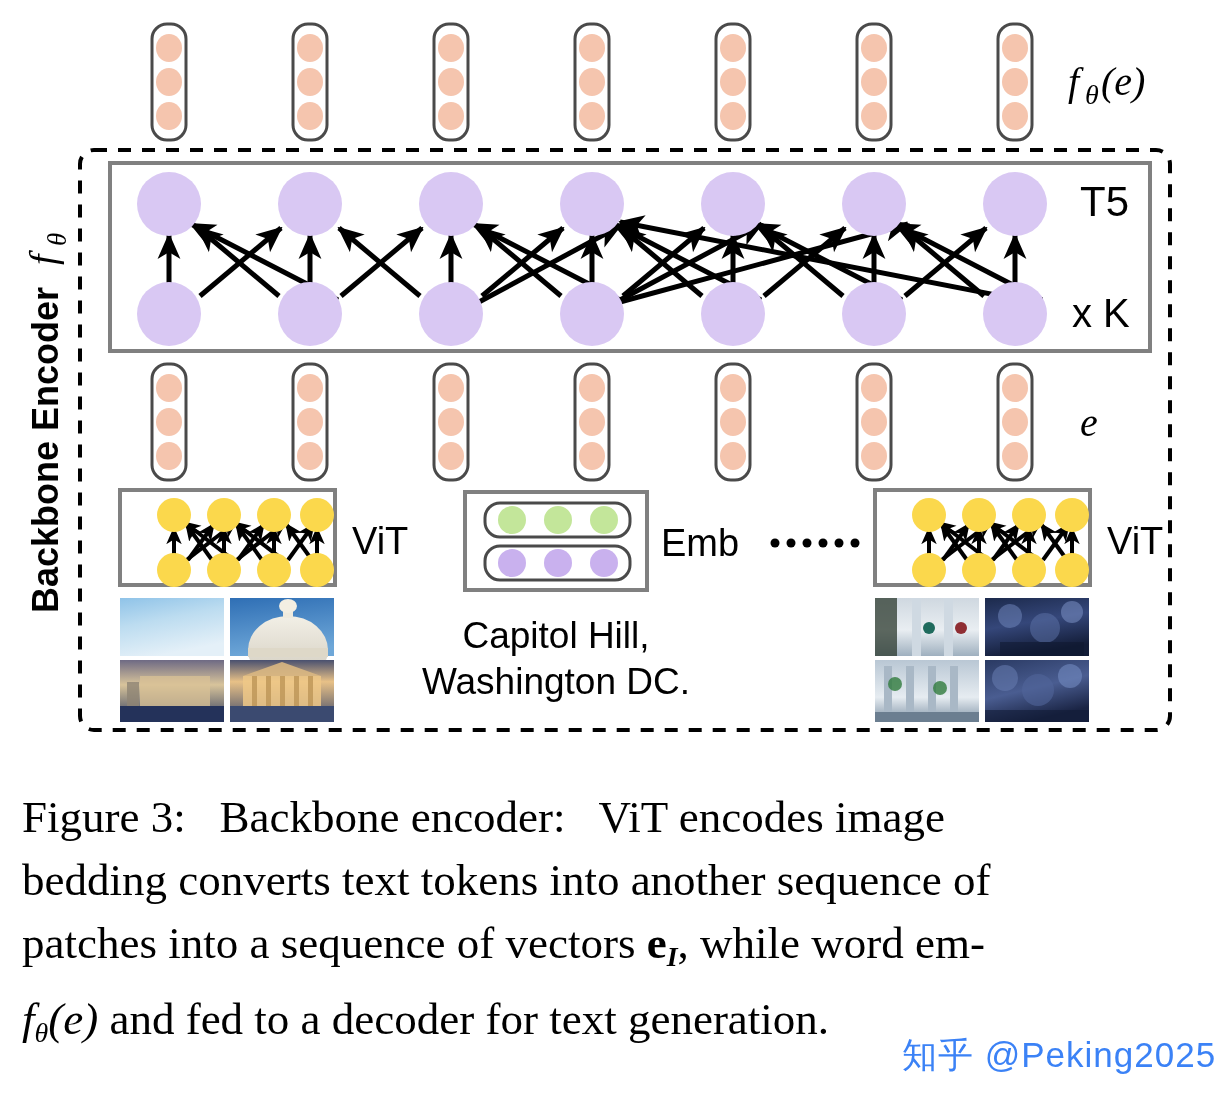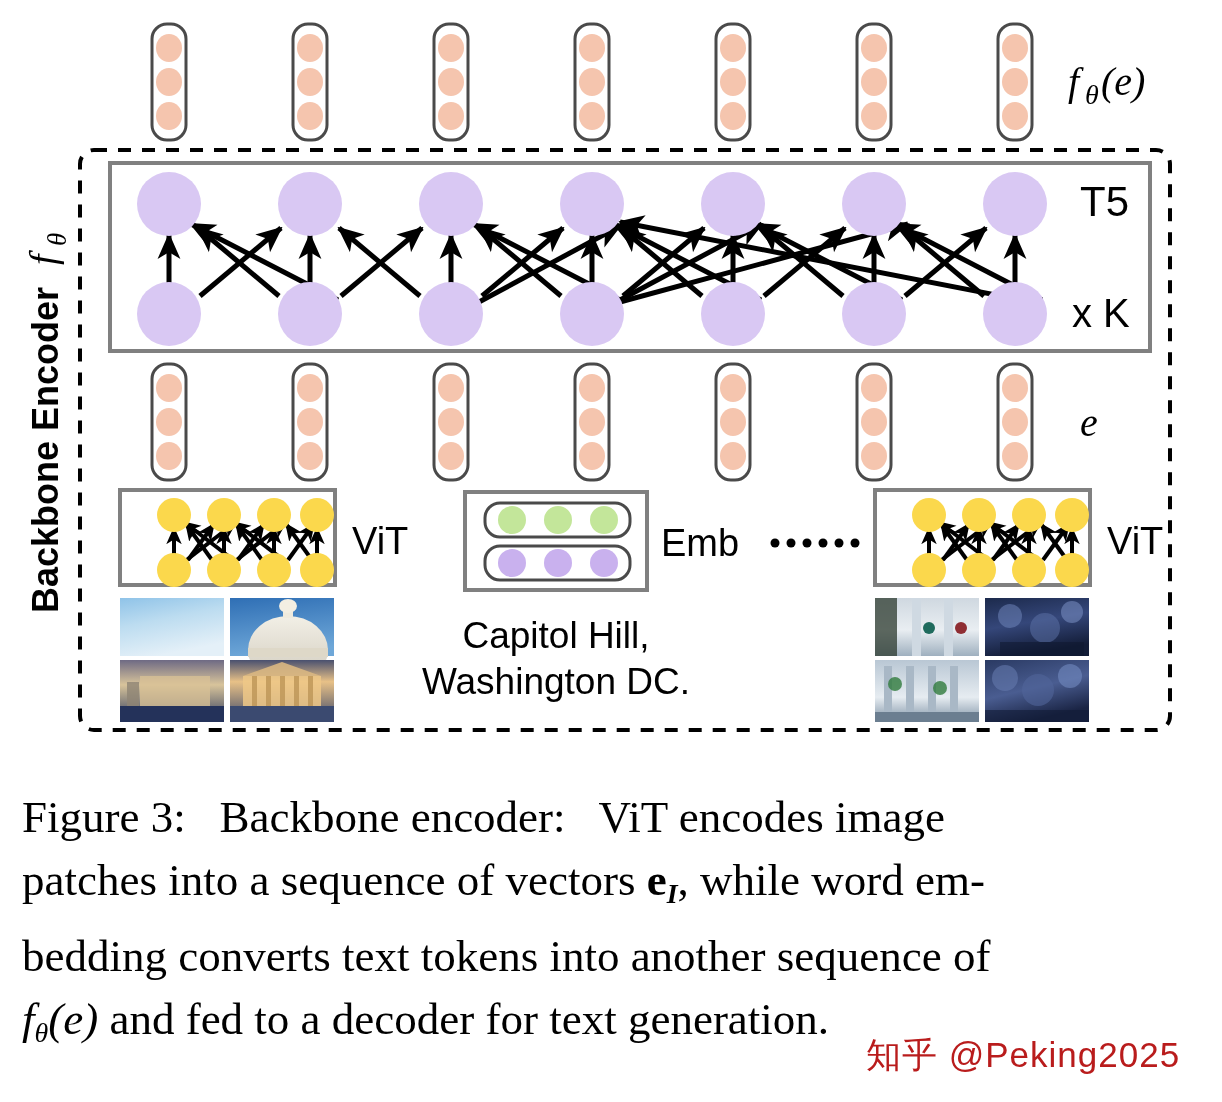--- a/index.html
+++ b/index.html
@@ -38,25 +38,25 @@
     text-align: justify;
     text-align-last: left;
     letter-spacing: 0px;
   }
   .caption .line { white-space: nowrap; display: block; }
   .sub { font-size: 0.62em; vertical-align: -0.30em; font-style: italic; }
   .bf { font-weight: bold; }
   .mathf { font-family: "Liberation Serif", serif; font-style: italic; }
   .watermark {
     position: absolute;
-    left: 866px;
+    left: 902px;
     top: 1032px;
     font-family: "Liberation Sans", sans-serif;
     font-size: 35px;
-    color: #b91c1c;
+    color: #3b82f6;
     letter-spacing: 1px;
     white-space: nowrap;
     pointer-events: none;
   }
 </style>
 </head>
 <body>
 
 <div id="figure">
 
@@ -442,20 +442,20 @@
         <circle cx="1038" cy="690" r="16" fill="#51659a"></circle>
         <circle cx="1070" cy="676" r="12" fill="#728ac0"></circle>
         <rect x="985" y="710" width="104" height="12" fill="#111b36"></rect>
       </g>
     </g>
 
   </svg>
 
   <div class="caption">
     <span class="line">Figure 3:&nbsp;&nbsp; Backbone encoder:&nbsp;&nbsp; ViT encodes image</span>
+    <span class="line">bedding converts text tokens into another sequence of</span>
     <span class="line">patches into a sequence of vectors <span class="bf">e</span><span class="sub bf">I</span>, while word em-</span>
-    <span class="line">bedding converts text tokens into another sequence of</span>
     <span class="line"><span class="mathf">f</span><span class="sub">θ</span><span class="mathf">(e)</span> and fed to a decoder for text generation.</span>
   </div>
 
   <div class="watermark">知乎 @Peking2025</div>
 
 </div>
 
 </body></html>

